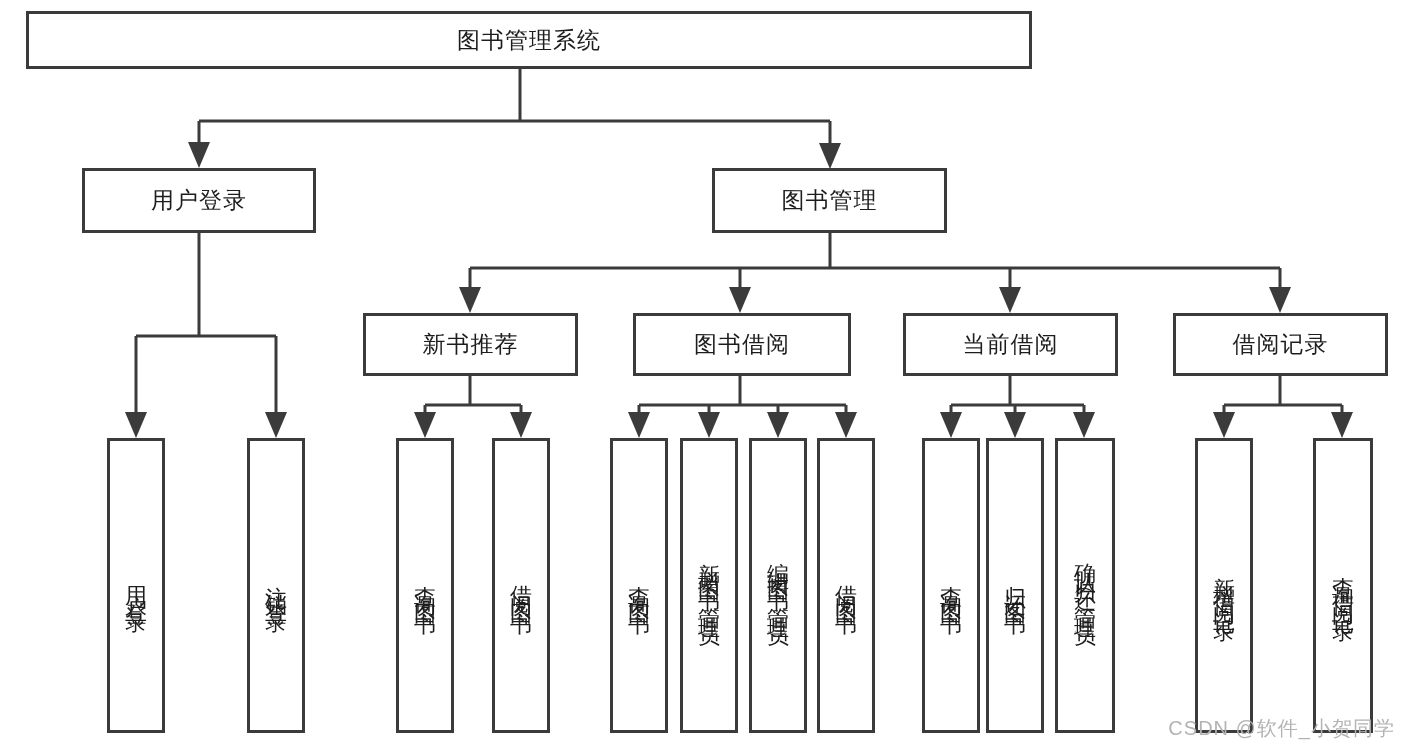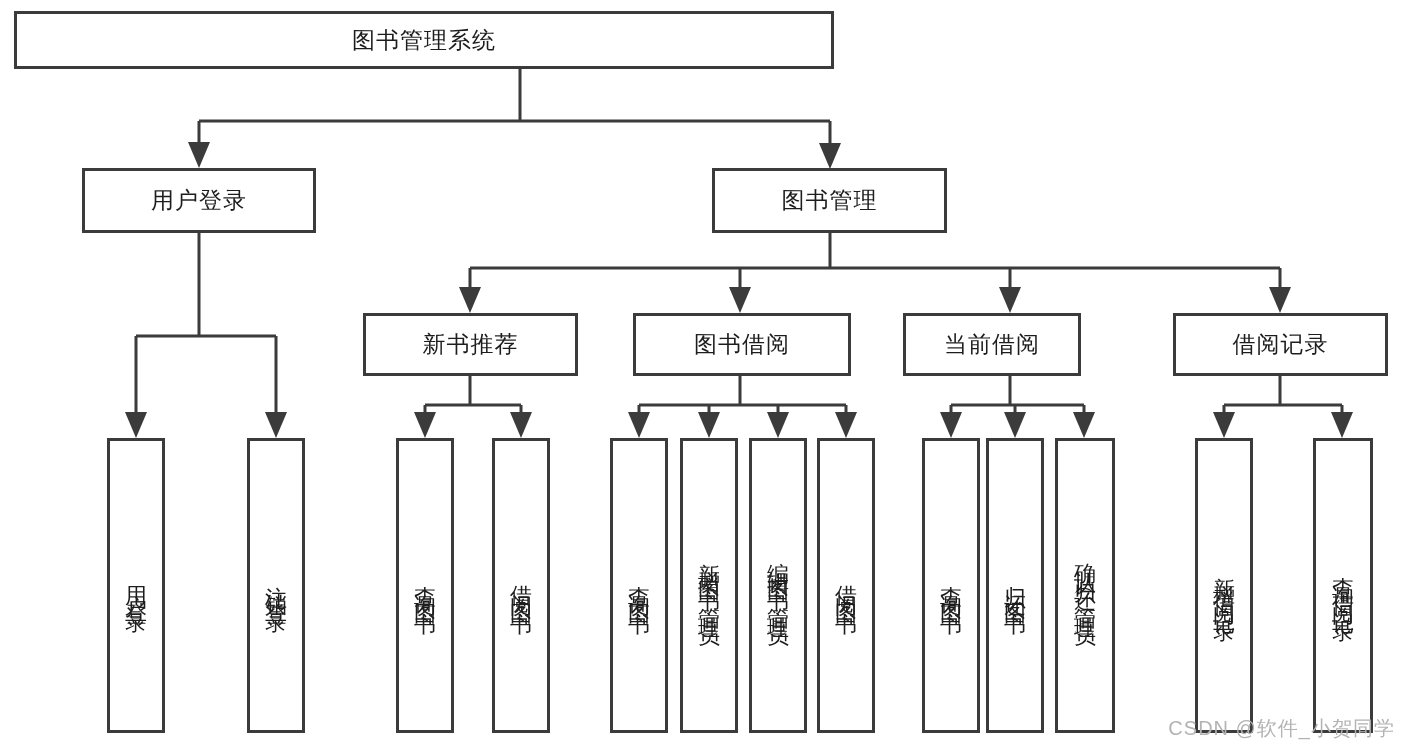--- a/index.html
+++ b/index.html
@@ -87,38 +87,38 @@
       <polygon points="767,412 789,412 778,438"></polygon>
       <polygon points="835,412 857,412 846,438"></polygon>
       <polygon points="940,412 962,412 951,438"></polygon>
       <polygon points="1004,412 1026,412 1015,438"></polygon>
       <polygon points="1073,412 1095,412 1084,438"></polygon>
       <polygon points="1213,412 1235,412 1224,438"></polygon>
       <polygon points="1331,412 1353,412 1342,438"></polygon>
     </g>
   </svg>
 
-  <div class="hbox" style="left:14px;top:11px;width:820px;height:58px;align-items:center;">
+  <div class="hbox" style="left:26px;top:11px;width:1006px;height:58px;align-items:center;">
     <span>图书管理系统</span>
   </div>
 
   <div class="hbox" style="left:82px;top:168px;width:234px;height:65px;">
     <span>用户登录</span>
   </div>
   <div class="hbox" style="left:712px;top:168px;width:235px;height:65px;">
     <span>图书管理</span>
   </div>
 
   <div class="hbox" style="left:363px;top:313px;width:215px;height:63px;">
     <span>新书推荐</span>
   </div>
   <div class="hbox" style="left:633px;top:313px;width:218px;height:63px;">
     <span>图书借阅</span>
   </div>
-  <div class="hbox" style="left:903px;top:313px;width:178px;height:63px;">
+  <div class="hbox" style="left:903px;top:313px;width:215px;height:63px;">
     <span>当前借阅</span>
   </div>
   <div class="hbox" style="left:1173px;top:313px;width:215px;height:63px;">
     <span>借阅记录</span>
   </div>
 
   <div class="leaf" style="left:107px;">
     <span class="vtext">用户登录</span>
   </div>
   <div class="leaf" style="left:247px;">

